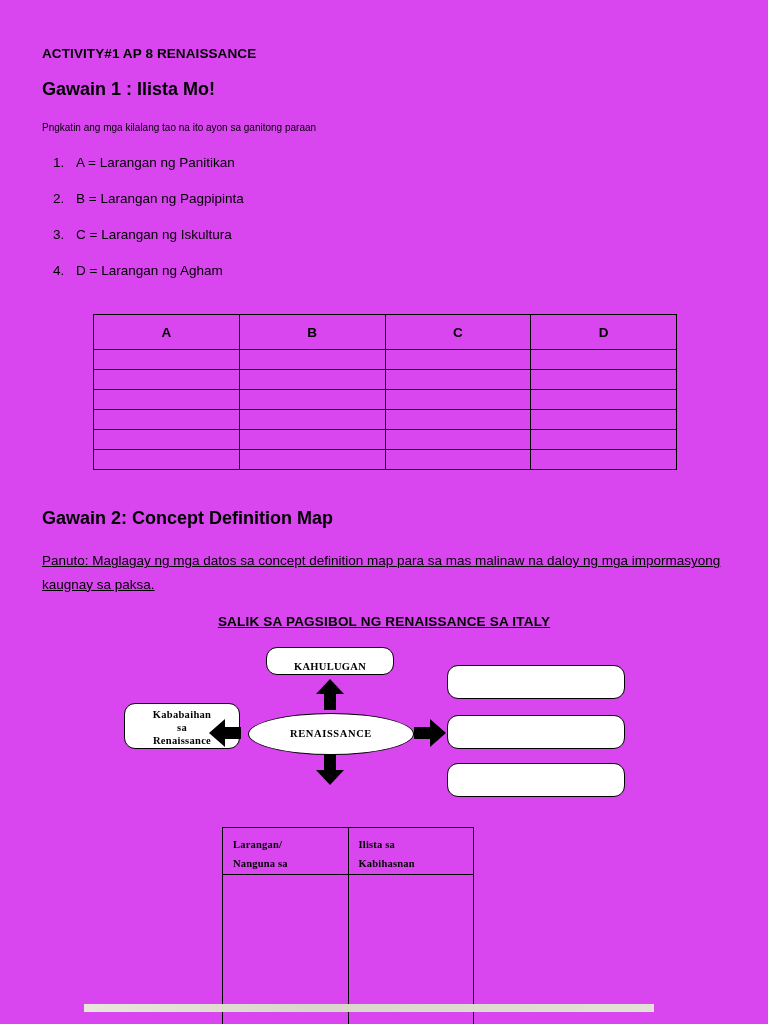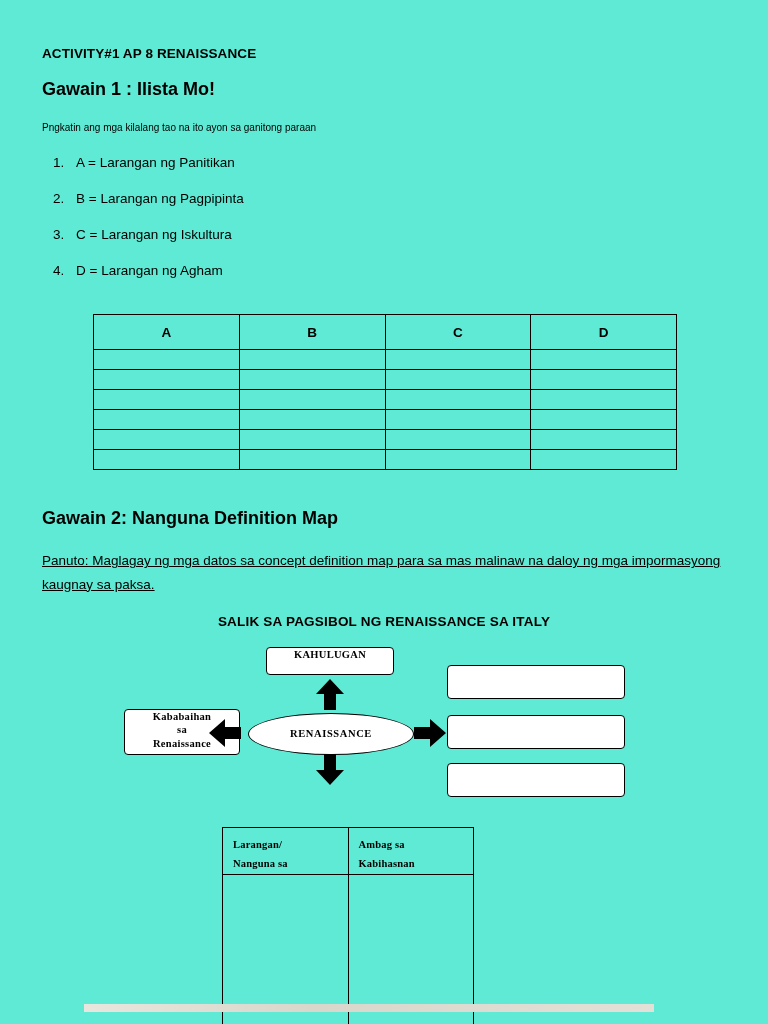--- a/index.html
+++ b/index.html
@@ -13,21 +13,21 @@
     position: relative;
     font-family: "Liberation Sans", sans-serif;
     color: #000000;
     overflow: hidden;
   }
   .page {
     position: absolute;
     left: 0; top: 0;
     width: 768px;
     height: 1024px;
-    background: #5eead4;
+    background: #d946ef;
   }
   .content {
     position: absolute;
     left: 42px;
     top: 46px;
     width: 684px;
   }
   .heading {
     font-weight: bold;
     font-size: 13.5px;
@@ -84,49 +84,50 @@
     line-height: 1.72;
     margin: 0 0 18px 0;
     text-decoration: underline;
   }
   .map-title {
     text-align: center;
     font-weight: bold;
     font-size: 13.5px;
     margin: 6px 0 18px 0;
     letter-spacing: 0.2px;
+    text-decoration: underline;
   }
   
   .map {
     position: relative;
     width: 684px;
     height: 170px;
     margin: 0 auto;
   }
   .box {
     position: absolute;
     border: 1px solid #000000;
-    border-radius: 4px;
+    border-radius: 11px;
     background: #ffffff;
     box-sizing: border-box;
     display: flex;
-    align-items: flex-start;
+    align-items: flex-end;
     justify-content: center;
     text-align: center;
     font-family: "Liberation Serif", serif;
     font-weight: bold;
     font-size: 10.5px;
     line-height: 1.28;
     letter-spacing: 0.3px;
   }
   .box.kahulugan {
     left: 224px; top: 0px; width: 128px; height: 28px;
   }
   .box.kababaihan {
-    left: 82px; top: 62px; width: 116px; height: 46px;
+    left: 82px; top: 56px; width: 116px; height: 46px;
   }
   .box.r1 { left: 405px; top: 18px; width: 178px; height: 34px; }
   .box.r2 { left: 405px; top: 68px; width: 178px; height: 34px; }
   .box.r3 { left: 405px; top: 116px; width: 178px; height: 34px; }
 
   .ellipse {
     position: absolute;
     left: 206px; top: 66px;
     width: 164px; height: 40px;
     border: 1px solid #000000;
@@ -237,21 +238,21 @@
               <td></td>
               <td></td>
               <td></td>
               <td></td>
             </tr>
       </tbody>
         </table>
     </div>
 
     <div class="sec2">
-      <div class="subheading">Gawain 2: Nanguna Definition Map</div>
+      <div class="subheading">Gawain 2: Concept Definition Map</div>
       <div class="panuto">Panuto: Maglagay ng mga datos sa concept definition map para sa mas malinaw na daloy ng mga impormasyong kaugnay sa paksa.</div>
       <div class="map-title">SALIK SA PAGSIBOL NG RENAISSANCE SA ITALY</div>
 
       <div class="map">
 
         <div class="box kahulugan">
           <span>KAHULUGAN</span>
         </div>
 
         <div class="box kababaihan">
@@ -291,21 +292,21 @@
 
       <div class="table2-wrap">
         <table class="grid2">
           <tbody>
               <tr>
             <td>
               <span>Larangan/</span><br>
               <span>Nanguna sa</span>
             </td>
             <td>
-              <span>Ambag sa</span><br>
+              <span>Ilista sa</span><br>
               <span>Kabihasnan</span>
             </td>
           </tr>
           <tr>
             <td class="body"></td>
             <td class="body"></td>
           </tr>
         </tbody>
           </table>
       </div>

